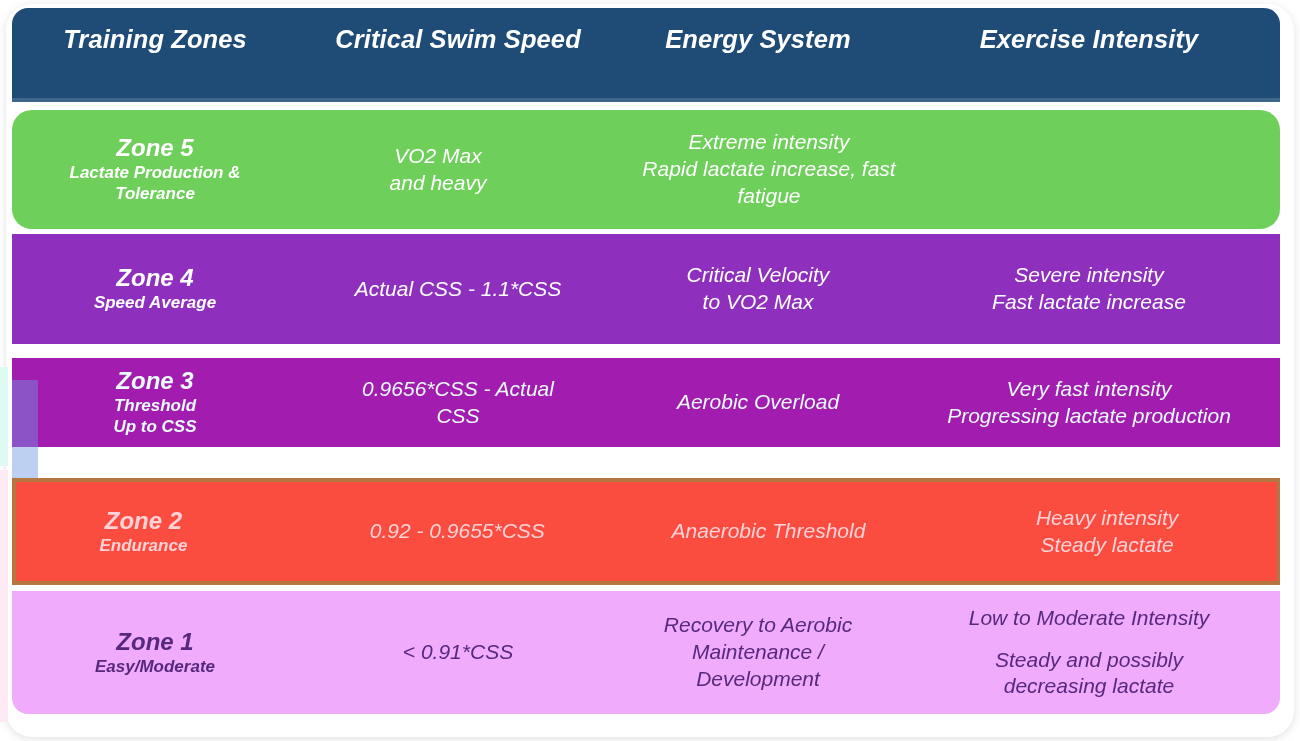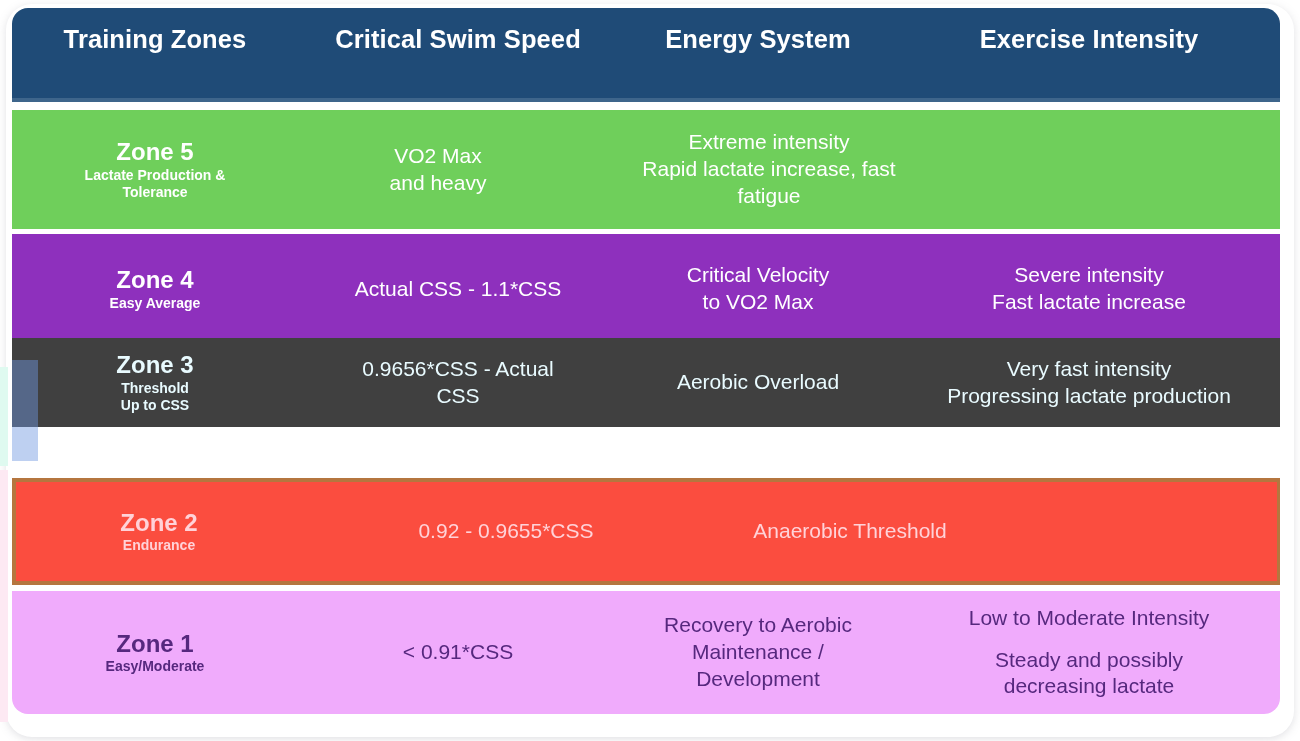--- a/index.html
+++ b/index.html
@@ -10,20 +10,21 @@
     background: #ffffff;
     font-family: "Liberation Sans", sans-serif;
     overflow: hidden;
   }
 
   #root {
     position: relative;
     width: 1300px;
     height: 741px;
     background: #ffffff;
+    font-style: italic;
   }
 
   
   .card-shell {
     position: absolute;
     left: 6px;
     top: 4px;
     width: 1288px;
     height: 733px;
     background: #ffffff;
@@ -92,59 +93,60 @@
     opacity: 0.75;
   }
 
   
   .zone-title {
     font-size: 24px;
     font-weight: bold;
     line-height: 1.2;
   }
   .zone-sub {
-    font-size: 14px;
+    font-size: 17px;
     font-weight: bold;
     line-height: 1.22;
   }
   .body-text {
     font-size: 21px;
     line-height: 1.28;
     font-weight: normal;
   }
 
   .gap-block { height: 15px; }
 
   
   .row-z5 {
     top: 102px;
     height: 119px;
     background: #6fcf5b;
+    border-radius: 20px;
   }
   .row-z5 .cell { height: 119px; }
   .row-z5 .zone-title,
   .row-z5 .zone-sub,
   .row-z5 .body-text { color: #ffffff; }
 
   
   .row-z4 {
     top: 226px;
     height: 110px;
     background: #8e30bd;
   }
   .row-z4 .cell { height: 138px; }
   .row-z4 .zone-title,
   .row-z4 .zone-sub,
   .row-z4 .body-text { color: #ffffff; }
 
   
   .row-z3 {
-    top: 330px;
+    top: 350px;
     height: 89px;
-    background: #404040;
+    background: #a21caf;
   }
   .row-z3 .cell { height: 123px; }
   .row-z3 .zone-title,
   .row-z3 .zone-sub,
   .row-z3 .body-text { color: #e9fbff; }
   .row-z3 .edge-tint {
     position: absolute;
     left: 0; top: 22px;
     width: 26px; height: 101px;
     background: rgba(110,150,225,0.45);
@@ -234,21 +236,21 @@
       <div class="cell col-3">
         <div class="body-text">Extreme intensity</div>
         <div class="body-text">Rapid lactate increase, fast</div>
         <div class="body-text">fatigue</div>
       </div>
     </div>
 
     <div class="row row-z4">
       <div class="cell col-0">
         <div class="zone-title">Zone 4</div>
-        <div class="zone-sub">Easy Average</div>
+        <div class="zone-sub">Speed Average</div>
       </div>
       <div class="cell col-1">
         <div class="body-text">Actual CSS - 1.1*CSS</div>
       </div>
       <div class="cell col-2">
         <div class="body-text">Critical Velocity</div>
         <div class="body-text">to VO2 Max</div>
       </div>
       <div class="cell col-3">
         <div class="body-text">Severe intensity</div>
@@ -279,20 +281,24 @@
     <div class="row row-z2">
       <div class="cell col-0">
         <div class="zone-title">Zone 2</div>
         <div class="zone-sub">Endurance</div>
       </div>
       <div class="cell col-1">
         <div class="body-text">0.92 - 0.9655*CSS</div>
       </div>
       <div class="cell col-2">
         <div class="body-text">Anaerobic Threshold</div>
+      </div>
+      <div class="cell col-3">
+        <div class="body-text">Heavy intensity</div>
+        <div class="body-text">Steady lactate</div>
       </div>
     </div>
 
     <div class="row row-z1">
       <div class="cell col-0">
         <div class="zone-title">Zone 1</div>
         <div class="zone-sub">Easy/Moderate</div>
       </div>
       <div class="cell col-1">
         <div class="body-text">&lt; 0.91*CSS</div>

